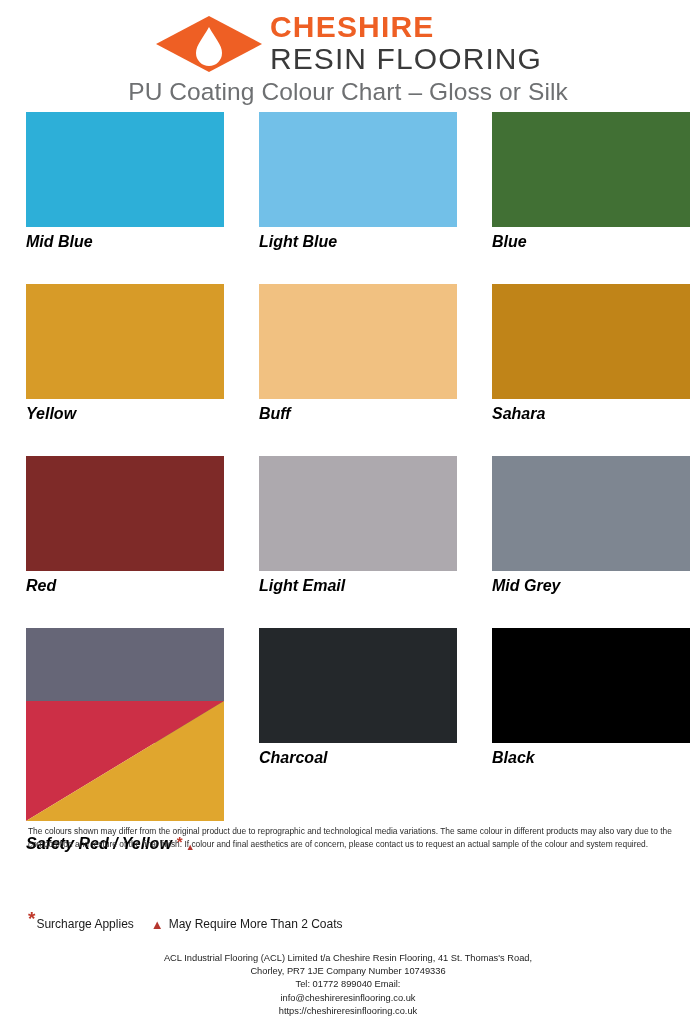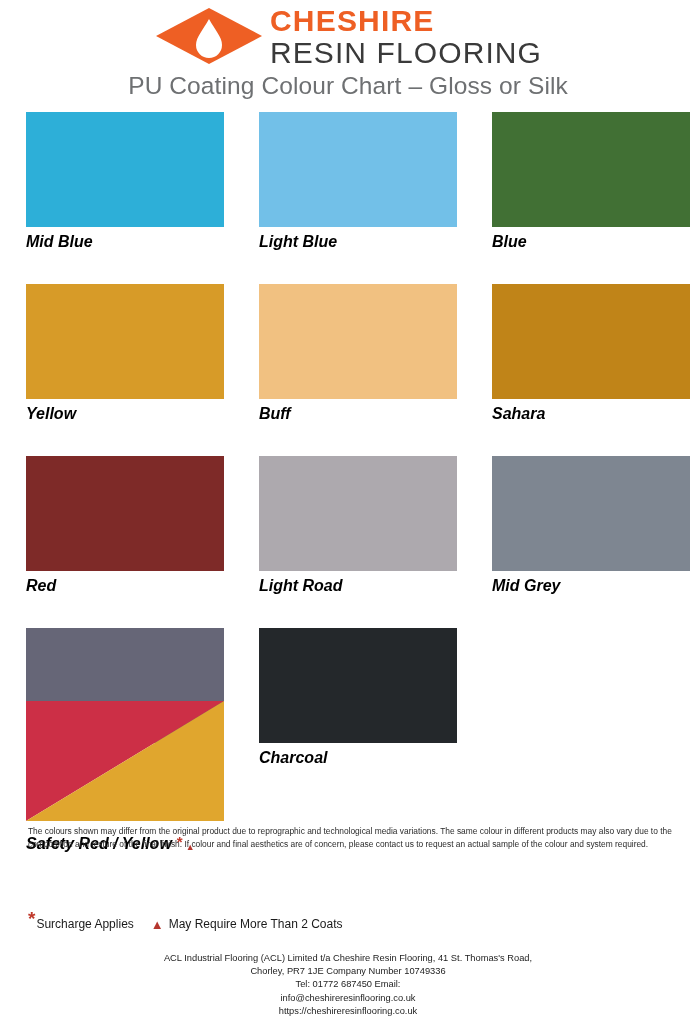--- a/index.html
+++ b/index.html
@@ -4,21 +4,21 @@
 <style>
   html,body{margin:0;padding:0;}
   body{
     width:696px;height:1024px;background:#ffffff;
     font-family:"Liberation Sans",sans-serif;
     color:#231f20;overflow:hidden;position:relative;
   }
   .page{width:696px;height:1024px;position:relative;}
 
   
-  .header{display:flex;align-items:flex-start;justify-content:center;padding-top:6px;height:62px;}
+  .header{display:flex;align-items:flex-end;justify-content:center;padding-top:12px;height:62px;}
   .logo-mark{width:110px;height:60px;position:relative;margin-right:6px;}
   .subtitle{
     text-align:center;font-size:24.5px;color:#6e7072;letter-spacing:.1px;
     margin-top:4px;font-weight:400;
   }
   .logo-text{display:flex;flex-direction:column;line-height:1;}
   .logo-top{
     font-size:30px;font-weight:bold;color:#ee5f24;letter-spacing:1.2px;
     font-family:"Liberation Sans",sans-serif;
   }
@@ -107,33 +107,37 @@
       <div class="cell">
         <div class="chip" style="background: rgb(192, 132, 24);"></div>
         <div><span class="chip-label">Sahara</span></div>
       </div>
       <div class="cell">
         <div class="chip" style="background: rgb(126, 42, 40);"></div>
         <div><span class="chip-label">Red</span></div>
       </div>
       <div class="cell">
         <div class="chip" style="background: rgb(173, 169, 174);"></div>
-        <div><span class="chip-label">Light Road</span></div>
+        <div><span class="chip-label">Light Email</span></div>
       </div>
       <div class="cell">
         <div class="chip" style="background: rgb(126, 134, 145);"></div>
         <div><span class="chip-label">Mid Grey</span></div>
       </div>
       <div class="cell">
         <div class="chip" style="background: rgb(102, 102, 119);"></div>
         <div><span class="chip-label">Dark Grey</span></div>
       </div>
       <div class="cell">
         <div class="chip" style="background: rgb(36, 40, 43);"></div>
         <div><span class="chip-label">Charcoal</span></div>
+      </div>
+      <div class="cell">
+        <div class="chip" style="background: rgb(0, 0, 0);"></div>
+        <div><span class="chip-label">Black</span></div>
       </div>
     </div>
 
   <div class="safety">
     <div class="chip">
       <svg width="198" height="120" viewBox="0 0 198 120" preserveAspectRatio="none" aria-hidden="true">
         <polygon id="safety-a" points="0,0 198,0 0,120" fill="#cc2f46"></polygon>
         <polygon id="safety-b" points="198,0 198,120 0,120" fill="#e0a62e"></polygon>
       </svg>
     </div>
@@ -147,18 +151,18 @@
   <div class="legend">
     <span class="star">*</span>
     <span>Surcharge Applies</span>
     <span class="tri">▲</span>
     <span>May Require More Than 2 Coats</span>
   </div>
 
   <div class="footer">
     <div>ACL Industrial Flooring (ACL) Limited t/a Cheshire Resin Flooring, 41 St. Thomas's Road,</div>
     <div>Chorley, PR7 1JE Company Number 10749336</div>
-    <div>Tel: 01772 687450    Email:</div>
+    <div>Tel: 01772 899040    Email:</div>
     <div>info@cheshireresinflooring.co.uk</div>
     <div>https://cheshireresinflooring.co.uk</div>
   </div>
 
 </div>
 
 </body></html>

